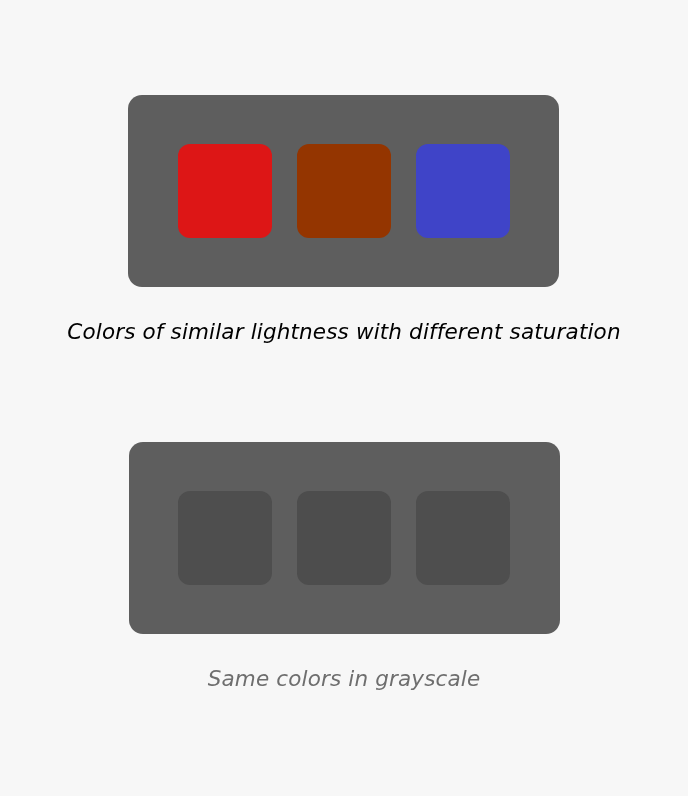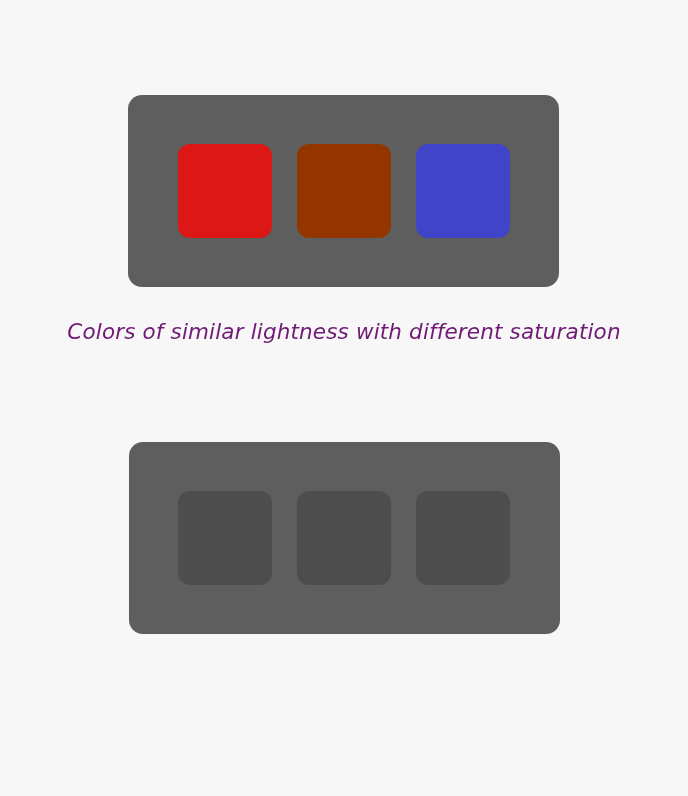--- a/index.html
+++ b/index.html
@@ -78,26 +78,27 @@
 <div class="figure">
 
   <div class="demo-block first">
     <div class="panel" style="background-color: rgb(94, 94, 94);">
       <div class="swatch-row">
         <div class="swatch" style="background-color: rgb(221, 22, 22);"></div>
         <div class="swatch" style="background-color: rgb(148, 53, 0);"></div>
         <div class="swatch" style="background-color: rgb(63, 68, 200);"></div>
       </div>
     </div>
-    <div class="caption" style="color: #701a75;">Colors of similar lightness with different saturation</div>
+    <div class="caption" style="color: #000000;">Colors of similar lightness with different saturation</div>
   </div>
 
   <div class="demo-block second">
     <div class="panel" style="background-color: rgb(94, 94, 94);">
       <div class="swatch-row">
         <div class="swatch" style="background-color: rgb(78, 78, 78);"></div>
         <div class="swatch" style="background-color: rgb(77, 77, 77);"></div>
         <div class="swatch" style="background-color: rgb(78, 78, 78);"></div>
       </div>
     </div>
+    <div class="caption" style="color: rgb(110, 110, 110);">Same colors in grayscale</div>
   </div>
 
 </div>
 
 </body></html>

